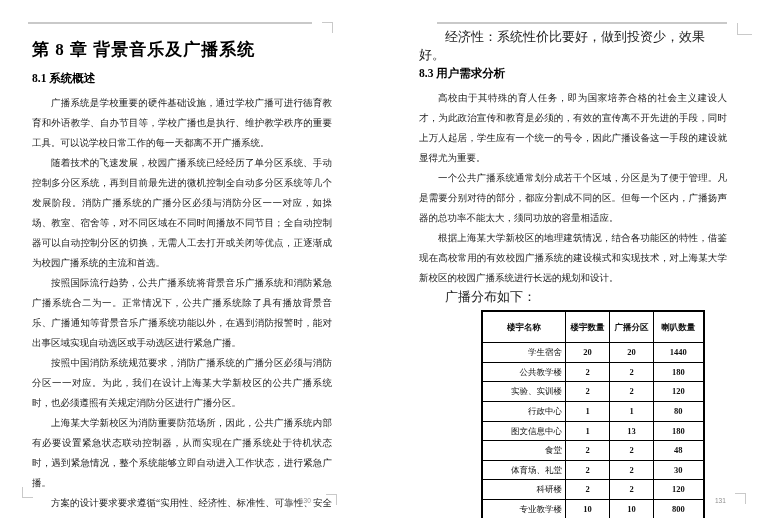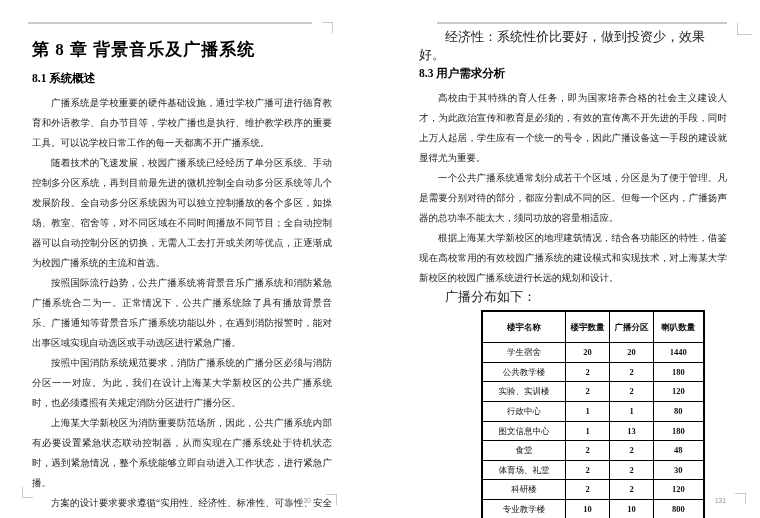--- a/index.html
+++ b/index.html
@@ -50,42 +50,42 @@
   table.zones{
     border-collapse:collapse;
     margin:4px 0 0 62px;
     border:2px solid #000;
     font-size:8.5px;line-height:1.25;
   }
   table.zones th,table.zones td{
     border:1px solid #000;padding:4px 3px;color:#111;
   }
   table.zones th{font-weight:bold;text-align:center;height:22px;}
-  table.zones td.name{text-align:center;width:76px;}
+  table.zones td.name{text-align:right;width:76px;}
   table.zones td.num{text-align:center;font-weight:bold;}
   table.zones col.c1{width:82px;}
   table.zones col.c2{width:44px;}
   table.zones col.c3{width:44px;}
   table.zones col.c4{width:50px;}
 </style>
 </head>
 <body>
 
 <div class="page page-left">
   <div class="boundary-line" style="left:28px;top:22px;width:284px;"></div>
   <div class="corner tr" style="left:322px;top:22px;"></div>
   <div class="corner bl" style="left:22px;top:487px;"></div>
   <div class="corner br" style="left:326px;top:494px;"></div>
 
   <div class="content">
     <h1 class="chapter">第 8 章  背景音乐及广播系统</h1>
 
     <h2 class="section">8.1 系统概述</h2>
     <p class="body">广播系统是学校重要的硬件基础设施，通过学校广播可进行德育教育和外语教学、自办节目等，学校广播也是执行、维护教学秩序的重要工具。可以说学校日常工作的每一天都离不开广播系统。</p>
-    <p class="body">随着技术的飞速发展，校园广播系统已经经历了单分区系统、手动控制多分区系统，再到目前最先进的微机控制全自动多分区系统等几个发展阶段。全自动多分区系统因为可以独立控制播放的各个多区，如操场、教室、宿舍等，对不同区域在不同时间播放不同节目；全自动控制器可以自动控制分区的切换，无需人工去打开或关闭等优点，正逐渐成为校园广播系统的主流和首选。</p>
+    <p class="body">随着技术的飞速发展，校园广播系统已经经历了单分区系统、手动控制多分区系统，再到目前最先进的微机控制全自动多分区系统等几个发展阶段。消防广播系统的广播分区必须与消防分区一一对应，如操场、教室、宿舍等，对不同区域在不同时间播放不同节目；全自动控制器可以自动控制分区的切换，无需人工去打开或关闭等优点，正逐渐成为校园广播系统的主流和首选。</p>
     <p class="body">按照国际流行趋势，公共广播系统将背景音乐广播系统和消防紧急广播系统合二为一。正常情况下，公共广播系统除了具有播放背景音乐、广播通知等背景音乐广播系统功能以外，在遇到消防报警时，能对出事区域实现自动选区或手动选区进行紧急广播。</p>
     <p class="body">按照中国消防系统规范要求，消防广播系统的广播分区必须与消防分区一一对应。为此，我们在设计上海某大学新校区的公共广播系统时，也必须遵照有关规定消防分区进行广播分区。</p>
     <p class="body">上海某大学新校区为消防重要防范场所，因此，公共广播系统内部有必要设置紧急状态联动控制器，从而实现在广播系统处于待机状态时，遇到紧急情况，整个系统能够立即自动进入工作状态，进行紧急广播。</p>
 
     <p class="body">方案的设计要求要求遵循“实用性、经济性、标准性、可靠性、安全性、扩展性”的原则。</p>
 
   </div>
 
   <div class="page-num" style="left:300px;top:497px;">130</div>
 </div>

